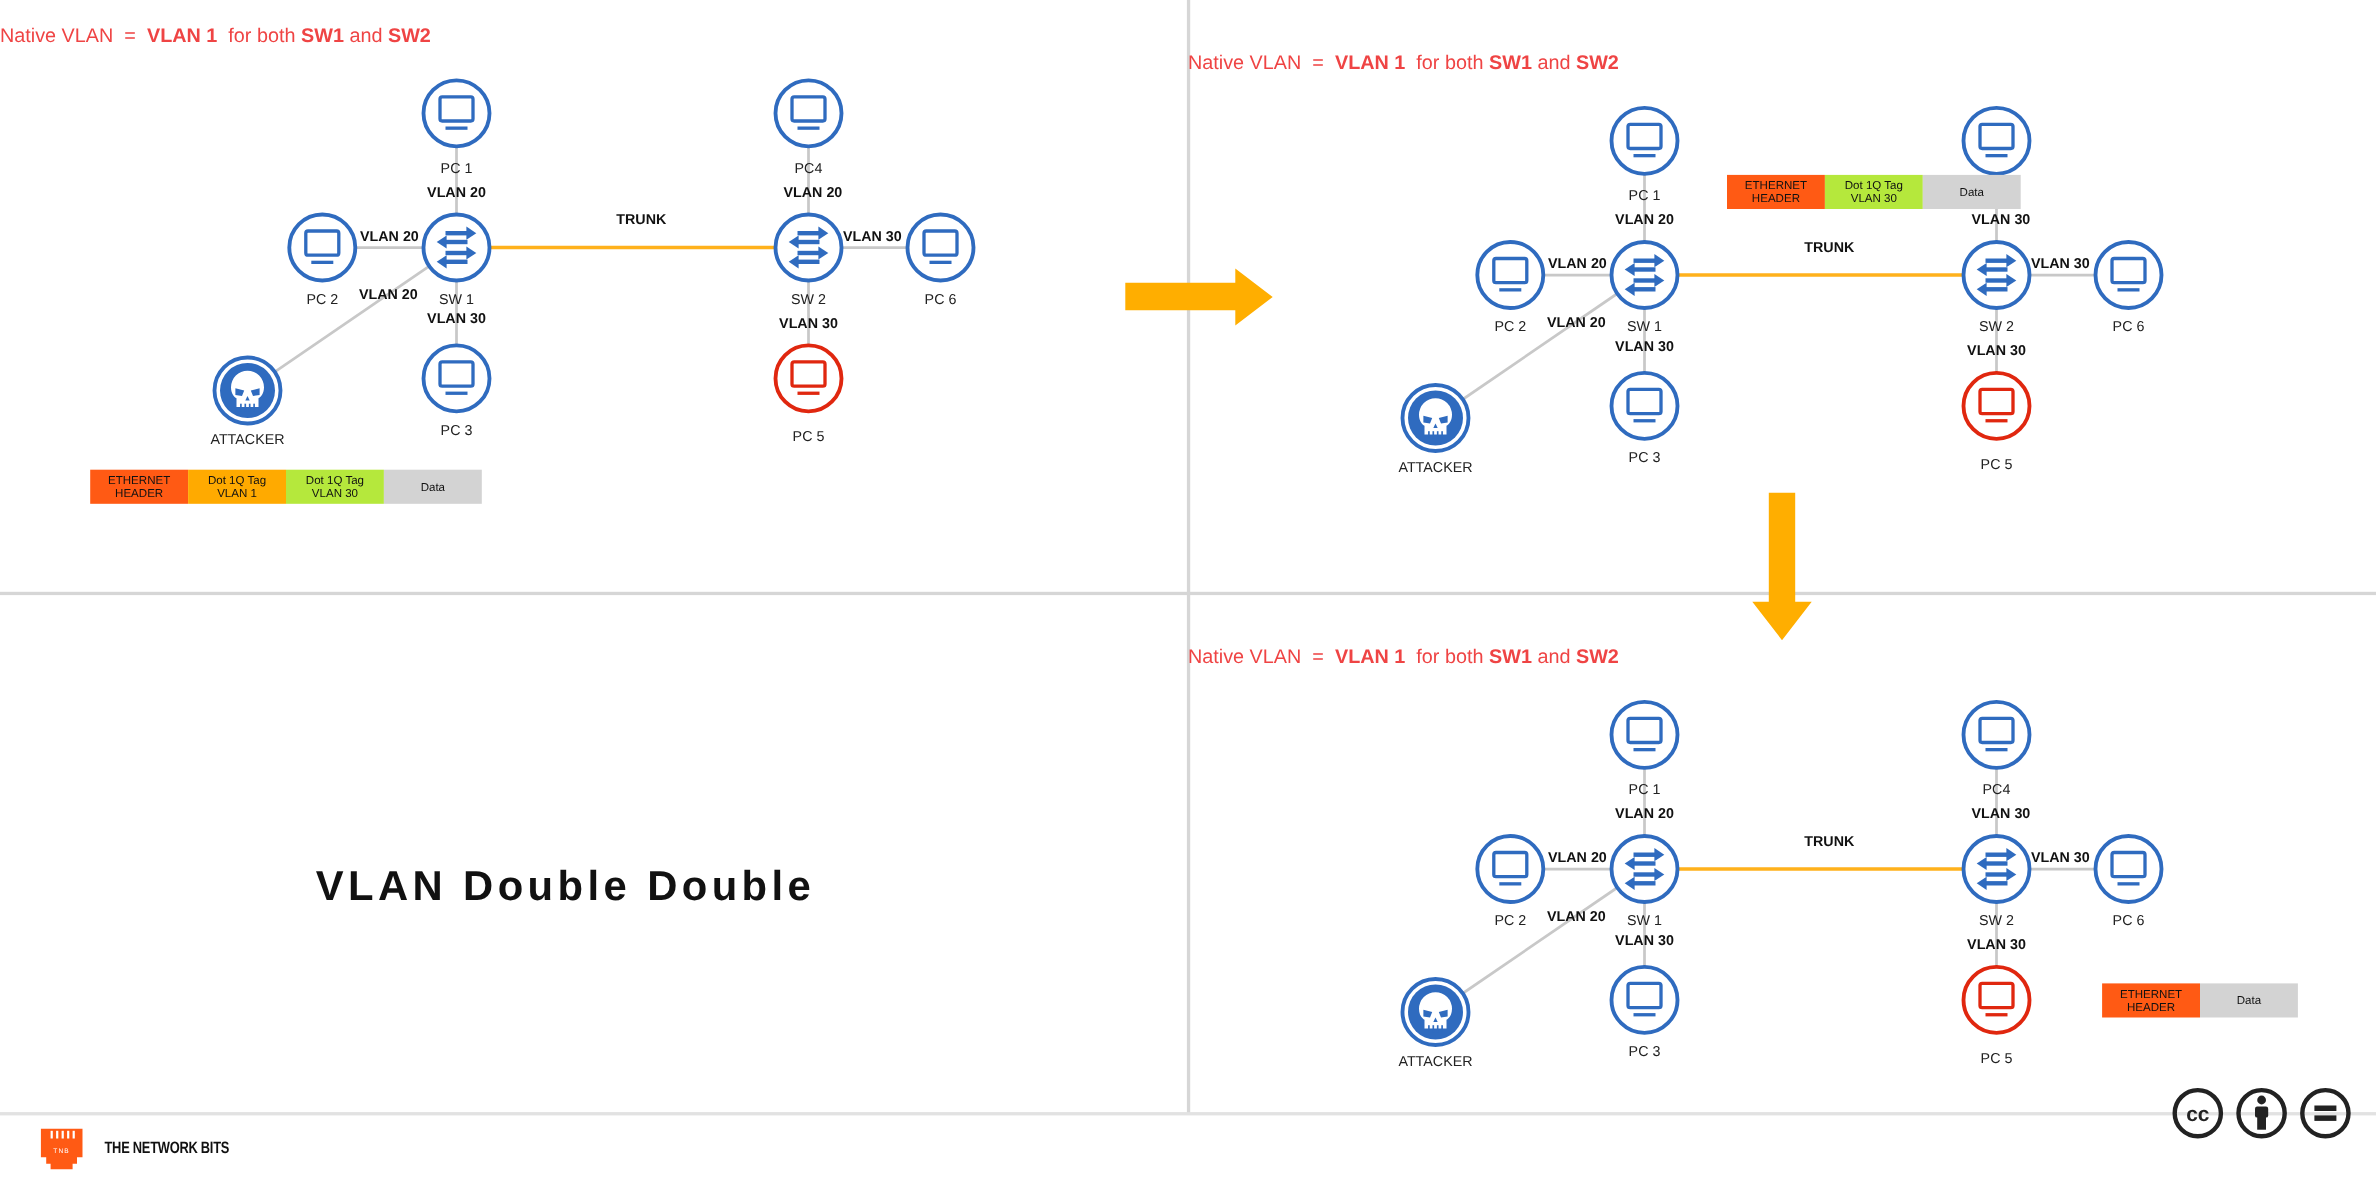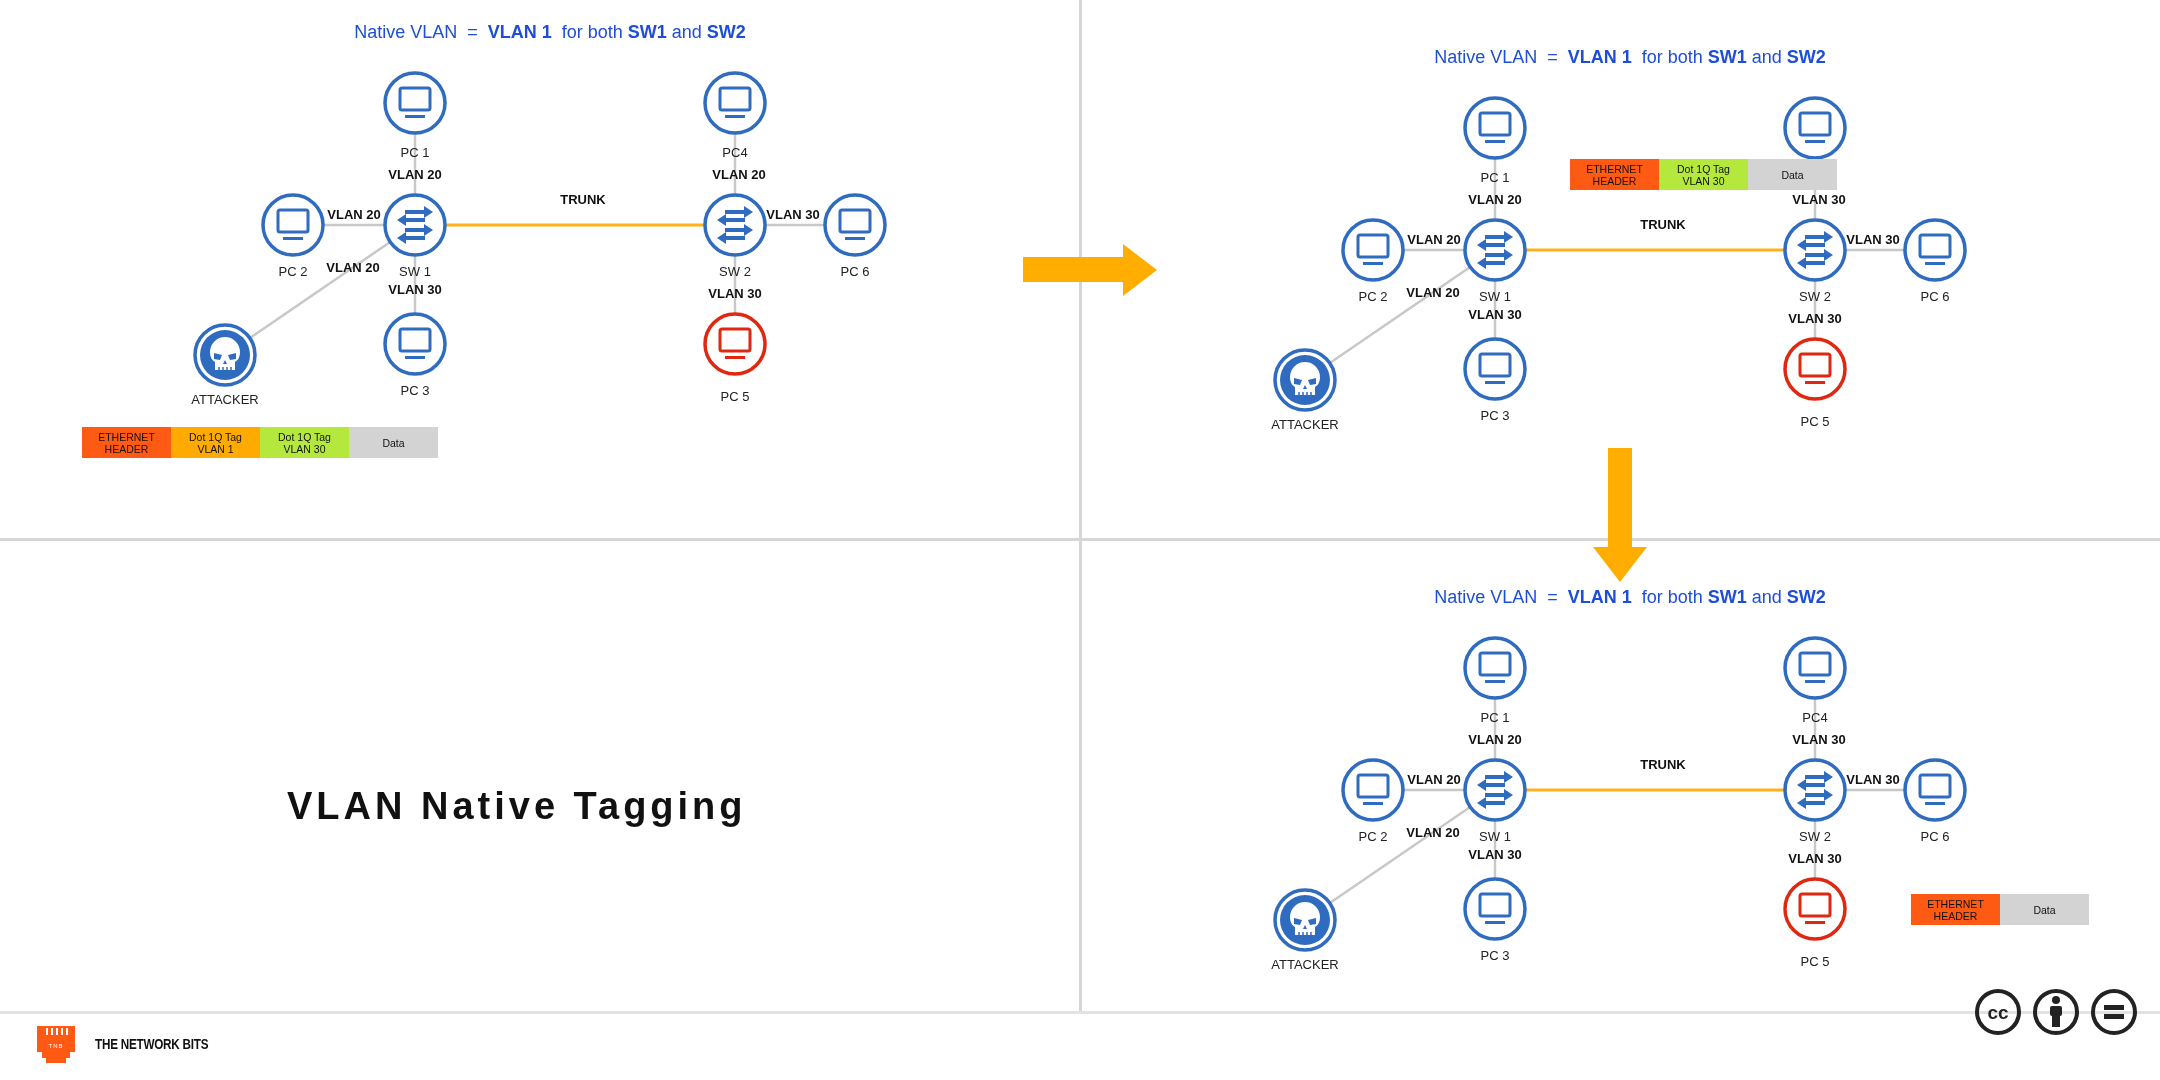--- a/index.html
+++ b/index.html
@@ -2,21 +2,21 @@
 <html><head>
 <meta charset="utf-8">
 <style>
   html, body { margin:0; padding:0; background:#ffffff; }
   body { width:2160px; height:1080px; position:relative; overflow:hidden; font-family:"Liberation Sans", sans-serif; color:#111; }
   .divider-v { position:absolute; left:1079px; top:0; width:3px; height:1012px; background:#d6d6d6; }
   .divider-h { position:absolute; left:0; top:538px; width:2160px; height:3px; background:#d6d6d6; }
   .divider-footer { position:absolute; left:0; top:1011px; width:2160px; height:3px; background:#e2e2e2; }
   .panel { position:absolute; width:1080px; height:540px; }
   .panel svg { position:absolute; left:0; top:0; overflow:visible; }
-  .native-title { position:absolute; left:0; width:1100px; text-align:center; font-size:18px; color:#1d4ed8; white-space:pre; }
+  .native-title { position:absolute; left:0; width:1100px; text-align:left; font-size:18px; color:#ef4444; white-space:pre; }
   .native-title b { font-weight:bold; }
   .packet { position:absolute; display:flex; height:31px;padding-left:47px; }
   .packet .cell { width:89px; height:31px; display:flex; align-items:center; justify-content:center; text-align:center; font-size:10.5px; line-height:12px; color:#111; white-space:pre-line; }
   .big-title { position:absolute; left:287px; top:785px; font-size:38px; font-weight:bold; letter-spacing:4px; color:#111; white-space:nowrap; }
   .arrow { position:absolute; }
   .logo { position:absolute; left:37px; top:1026px; width:40px; height:40px; }
   .brand-text { position:absolute; left:95px; top:1035px; font-family:"Liberation Sans", sans-serif; font-weight:bold; font-size:15px; letter-spacing:-0.3px; transform:scaleX(0.78); transform-origin:left center; color:#111; white-space:nowrap; }
   .cc-wrap { position:absolute; left:1974px; top:988px; display:flex; gap:10px; }
   .cc-icon { width:48px; height:48px; }
 </style>
@@ -334,21 +334,21 @@
     </div>
   </div>
 
 <svg class="arrow" style="left:1020px;top:240px;" width="140" height="60" viewBox="0 0 140 60">
   <polygon points="3,17 103,17 103,4 137,30 103,56 103,42 3,42" fill="#ffae00"></polygon>
 </svg>
 <svg class="arrow" style="left:1590px;top:445px;" width="60" height="140" viewBox="0 0 60 140">
   <polygon points="18,3 42,3 42,102 57,102 30,137 3,102 18,102" fill="#ffae00"></polygon>
 </svg>
 
-<div class="big-title">VLAN Native Tagging</div>
+<div class="big-title">VLAN Double Double</div>
 
 <svg class="logo" viewBox="0 0 40 40">
   <path d="M0,0 H38 V26 H33 V32 H29 V37 H9 V32 H5 V26 H0 Z" fill="#ff5a14"></path>
   <rect x="9" y="2" width="2" height="7" fill="#fff"></rect>
   <rect x="14" y="2" width="2" height="7" fill="#fff"></rect>
   <rect x="19" y="2" width="2" height="7" fill="#fff"></rect>
   <rect x="24" y="2" width="2" height="7" fill="#fff"></rect>
   <rect x="29" y="2" width="2" height="7" fill="#fff"></rect>
   <text id="logo-text" x="19" y="22" text-anchor="middle" font-size="6" fill="#fff" font-family="Liberation Sans, sans-serif" letter-spacing="1">TNB</text>
 </svg>

